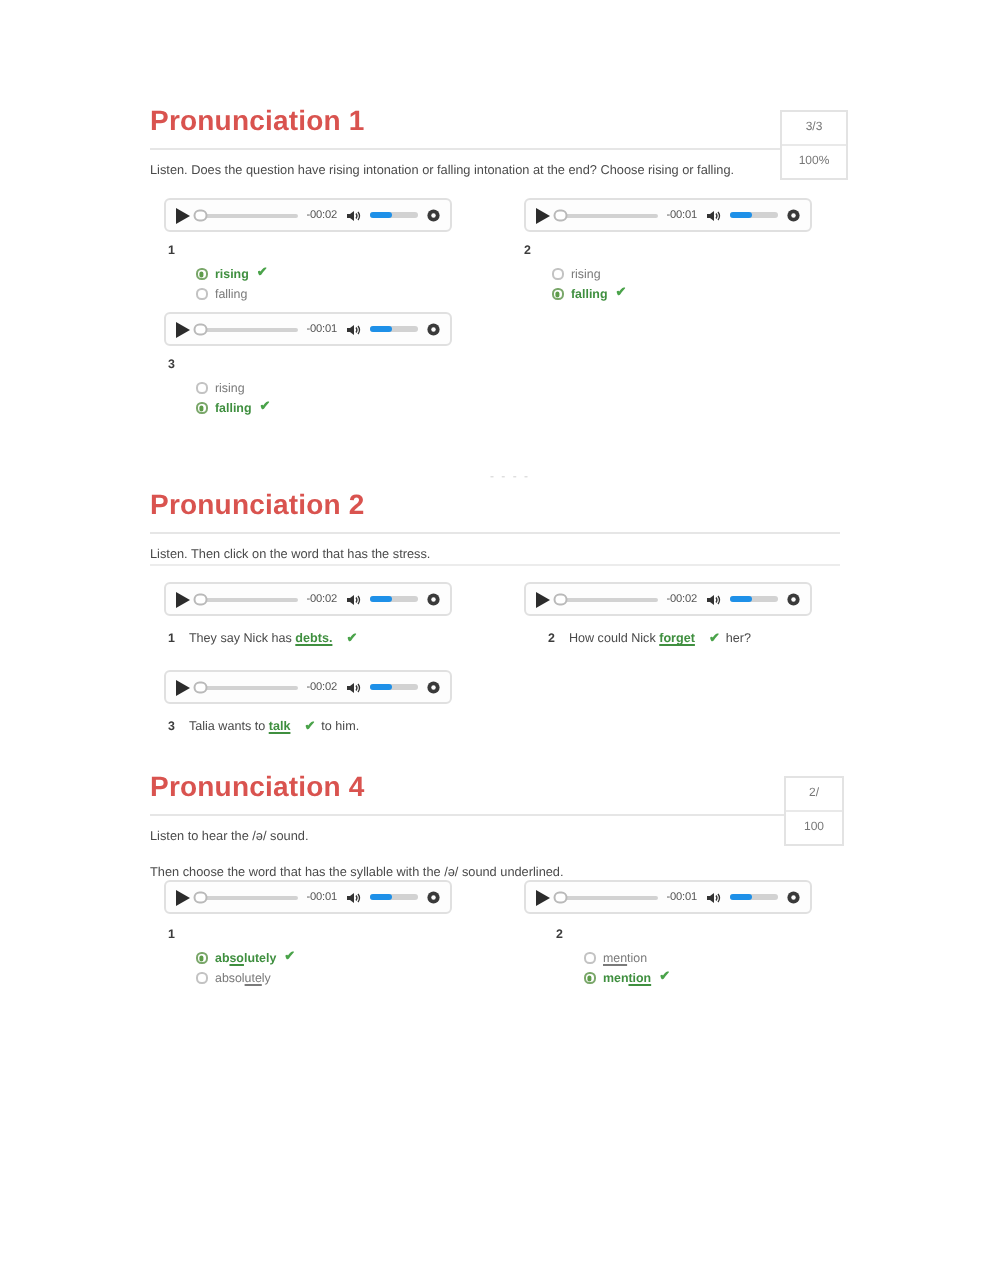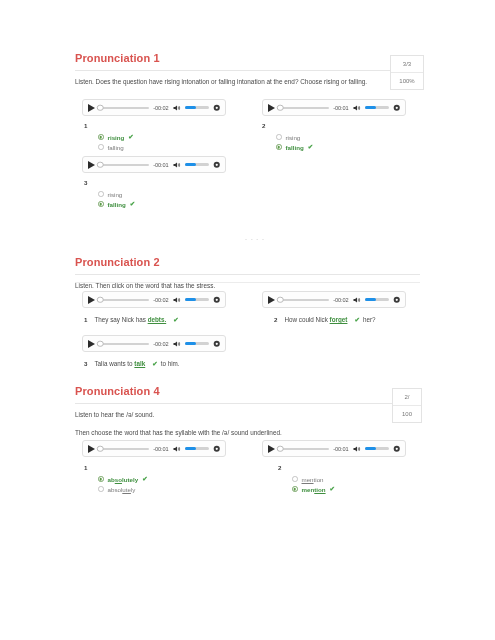--- a/index.html
+++ b/index.html
@@ -13,21 +13,21 @@
     overflow: hidden;
     position: relative;
   }
   .page { position: relative; width: 495px; height: 640px; padding: 0; }
 
   
   .section { position: relative; }
   .sec-title {
     color: #d9534f;
     font-weight: bold;
-    font-size: 11px;
+    font-size: 14px;
     letter-spacing: .1px;
     margin: 0 0 6px 0;
   }
   .sec-rule {
     border-bottom: 1px solid #e6e6e6;
     height: 0;
     margin: 0;
   }
   .instr {
     font-size: 6.4px;
@@ -304,21 +304,21 @@
       <div class="opt correct">
         <span class="radio sel"></span>
         <span class="opt-label">falling</span>
         <span class="tick">✔</span>
       </div>
     </div>
   </div>
 
   <div class="pgbreak" style="left:245px; top:236px;">- - - -</div>
 
-  <div class="section" style="position:absolute; left:75px; top:256px; width:345px;">
+  <div class="section" style="position:absolute; left:75px; top:244px; width:345px;">
     <div class="sec-title">Pronunciation 2</div>
     <div class="sec-rule"></div>
     <div class="instr">Listen. Then click on the word that has the stress.</div>
   </div>
   <div class="hidden-rule" style="left:75px; top:282px; width:345px;"></div>
 
   <div class="player" style="position:absolute; left:82px; top:291px;">
     <span class="play-tri"></span>
     <span class="track">
         <span class="knob"></span>

